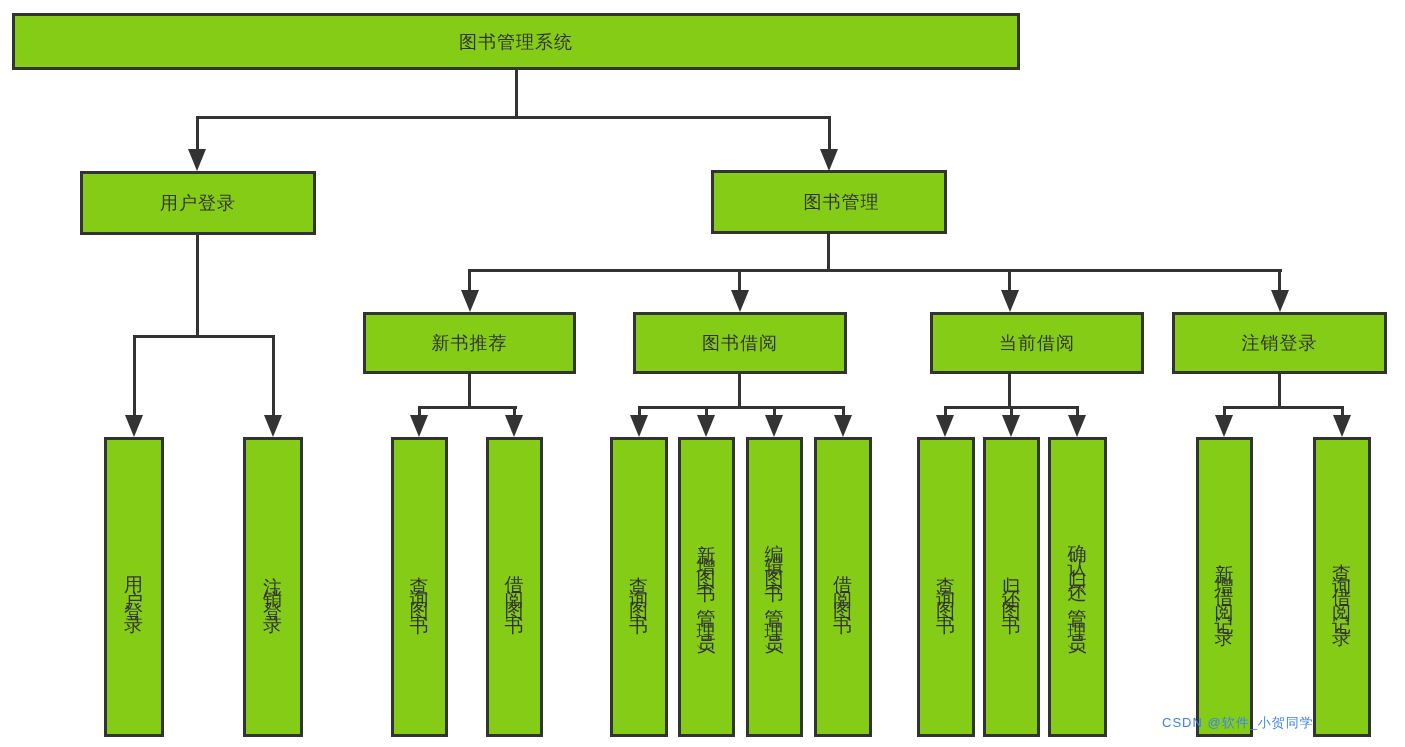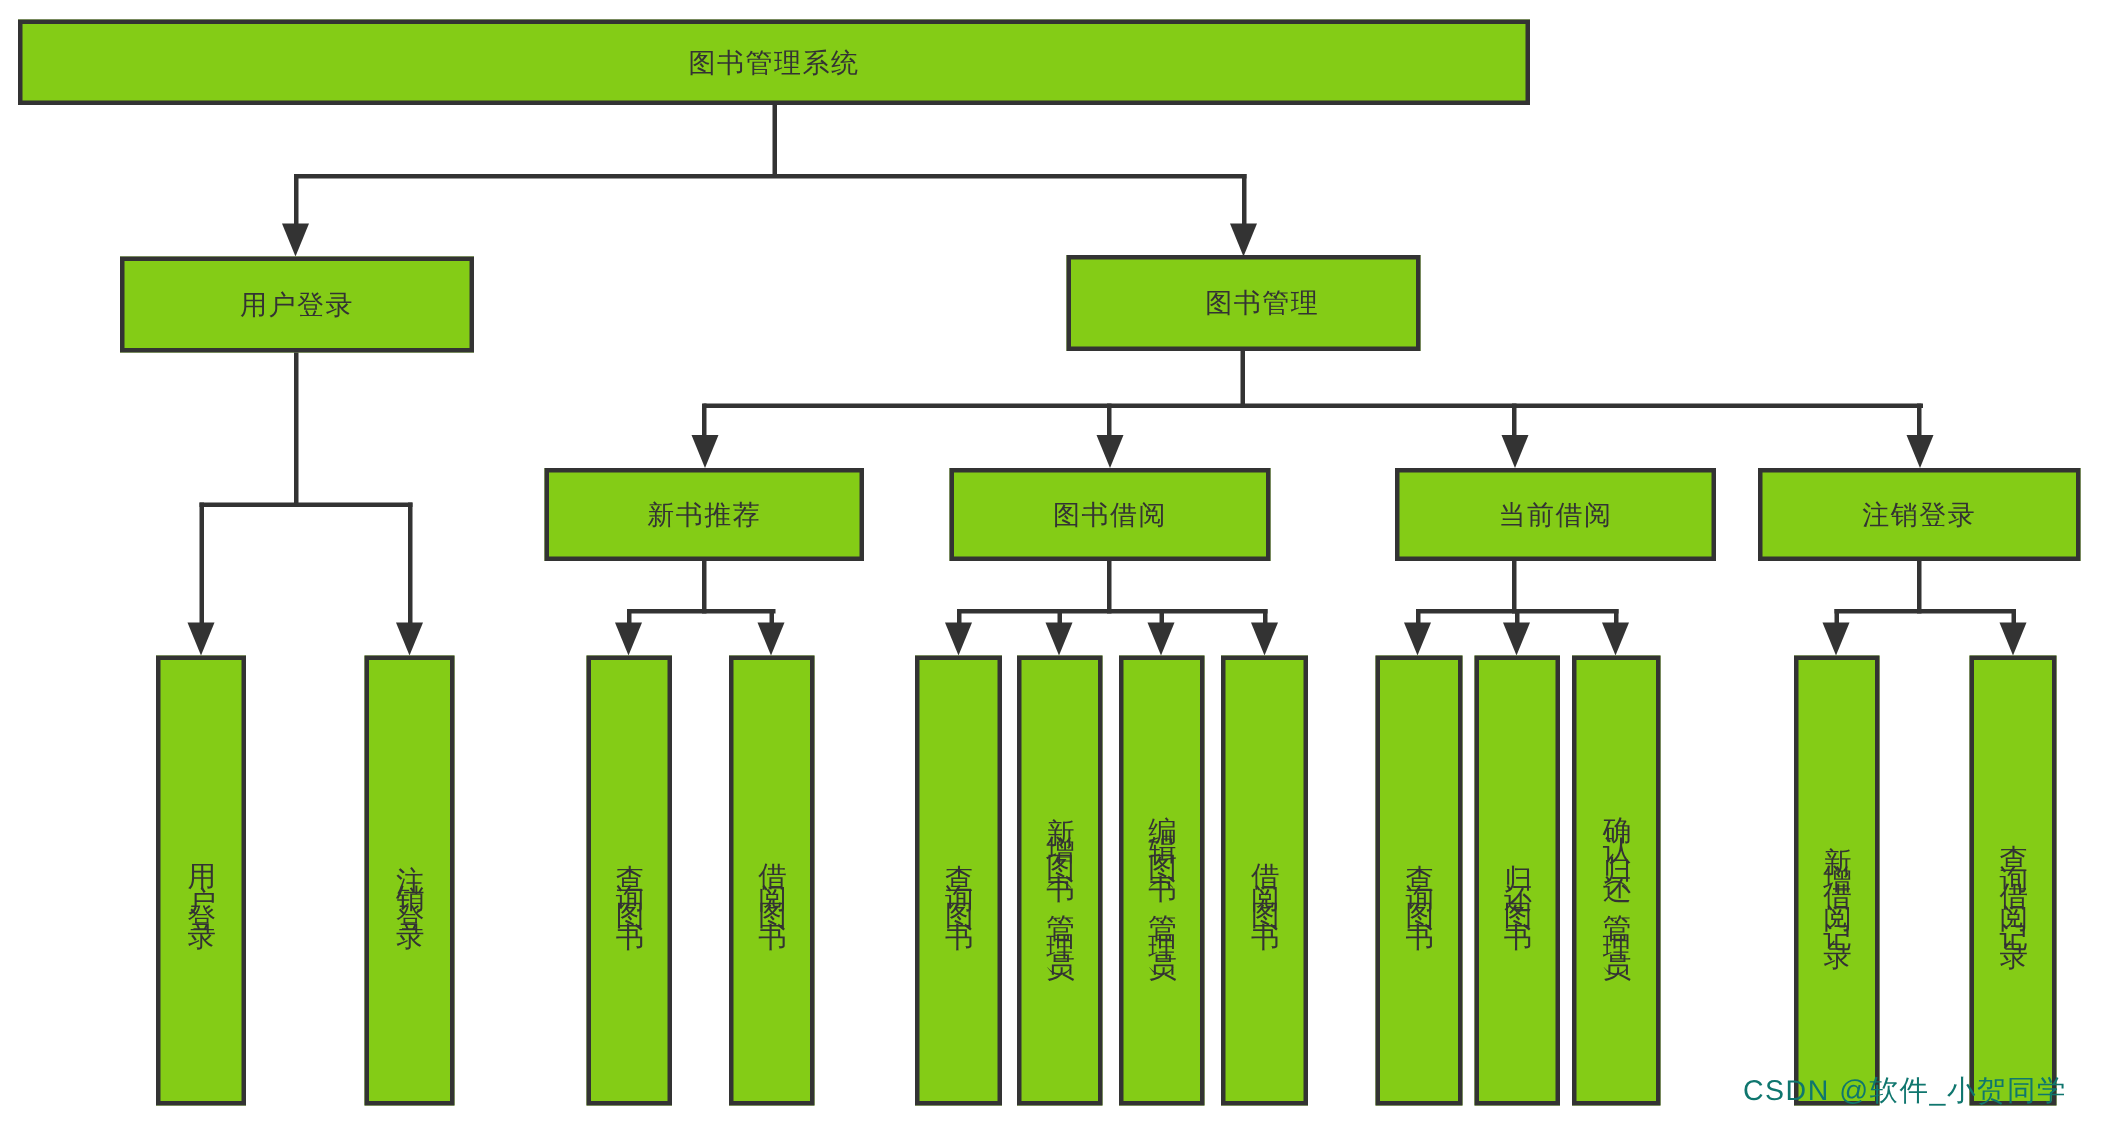--- a/index.html
+++ b/index.html
@@ -35,23 +35,23 @@
   .arrow {
     position:absolute;
     width:0; height:0;
     border-left:9px solid transparent;
     border-right:9px solid transparent;
     border-top:22px solid #333333;
   }
   .watermark {
     position:absolute;
     left:1162px; top:714px;
-    font-size:19px;
+    font-size:13px;
     letter-spacing:1px;
-    color:#0f766e;
+    color:#3b82f6;
     white-space:nowrap;
     z-index:5;
   }
 </style>
 </head>
 <body>
 
 <div id="canvas">
 
   <div class="box" style="left:12px; top:13px; width:1008px; height:57px;">

